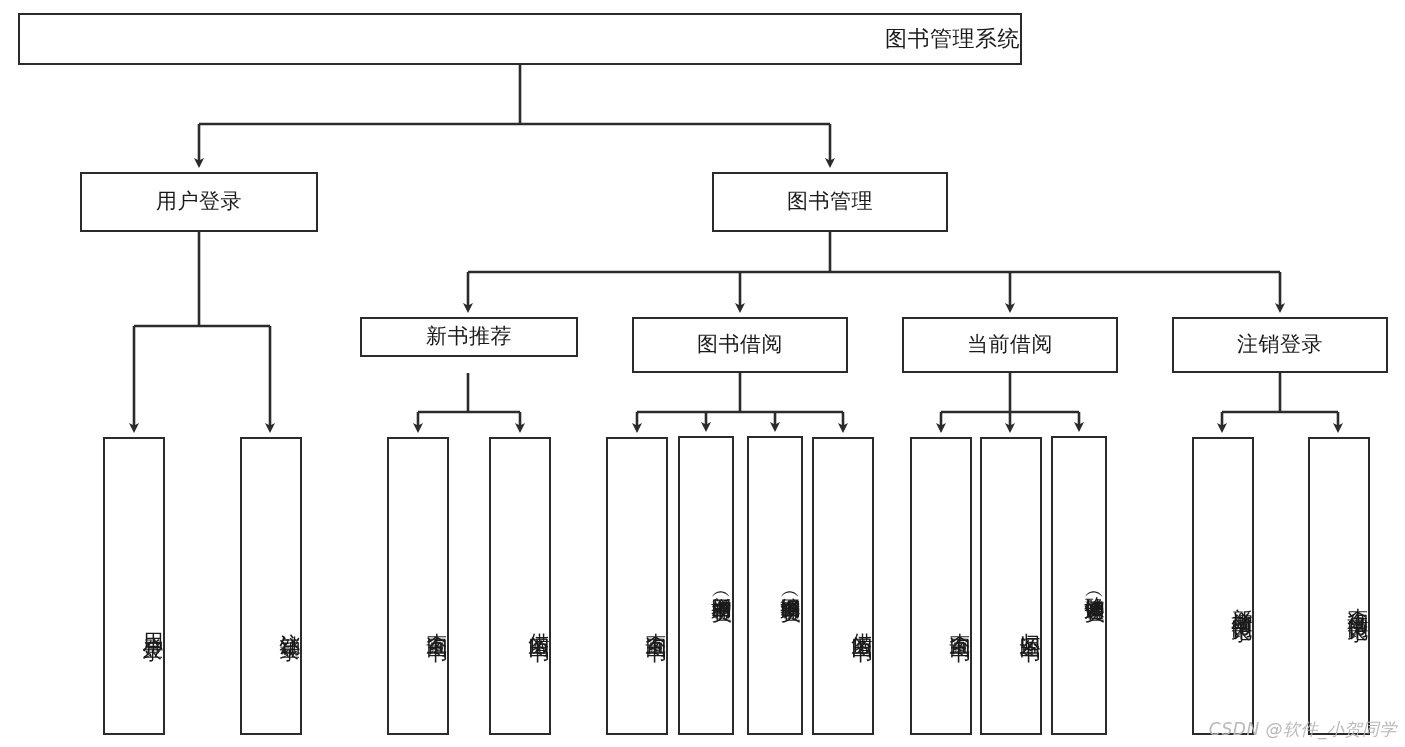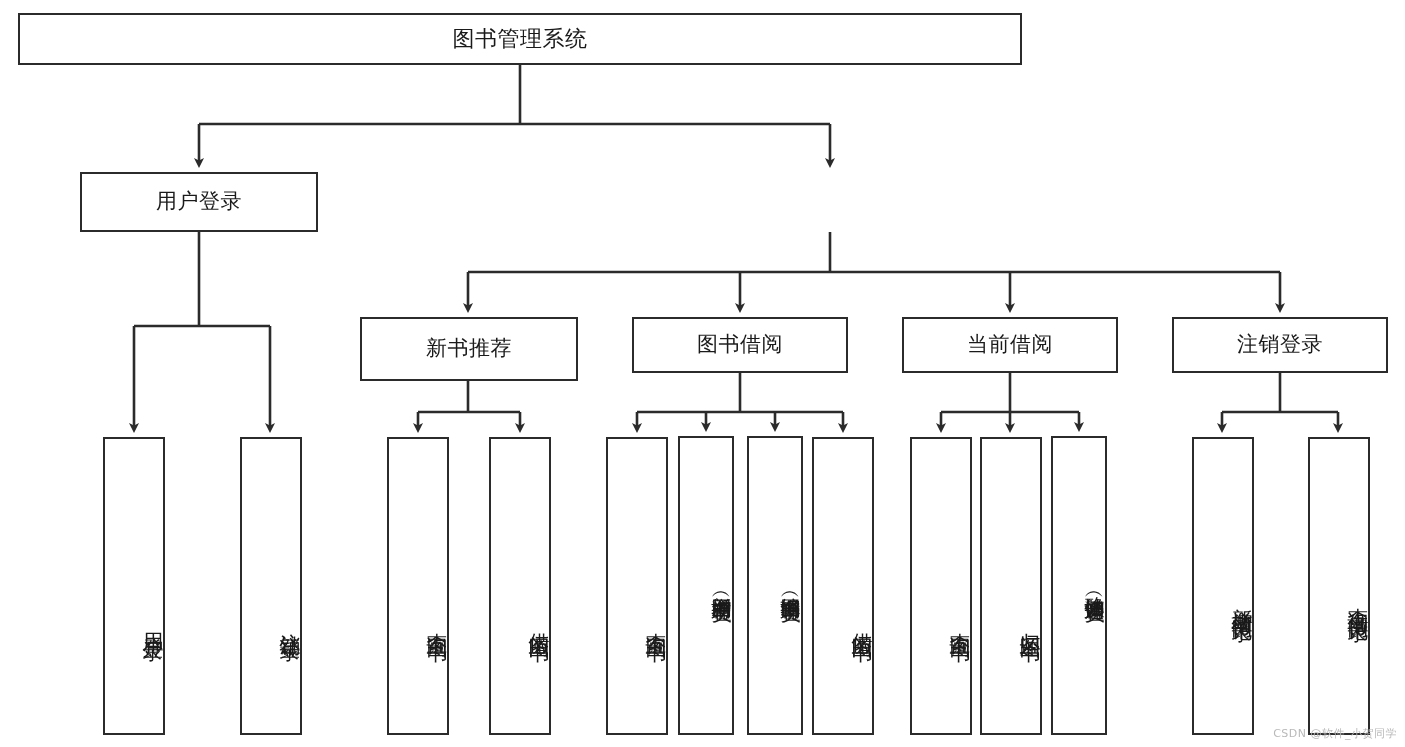--- a/index.html
+++ b/index.html
@@ -54,25 +54,26 @@
     justify-content: center;
   }
   .node.vert.tall {
     letter-spacing: 1px;
     font-size: 20px;
   }
   .watermark {
     position: absolute;
     right: 8px;
     bottom: 6px;
-    font-size: 11px;
+    font-size: 17px;
     color: #b9b9b9;
     letter-spacing: 0.5px;
     white-space: nowrap;
     pointer-events: none;
+    font-style: italic;
   }
 </style>
 </head>
 <body>
 
 <div id="canvas">
 
   <svg id="wires" viewBox="0 0 1405 747" xmlns="http://www.w3.org/2000/svg">
     <defs>
       <marker id="arrow" markerWidth="10" markerHeight="10" refX="6" refY="5" orient="auto" markerUnits="userSpaceOnUse">
@@ -117,29 +118,32 @@
       <path d="M1010,412 L1010,429" marker-end="url(#arrow)"></path>
       <path d="M1079,412 L1079,428" marker-end="url(#arrow)"></path>
 
       <path d="M1280,373 L1280,412"></path>
       <path d="M1222,412 L1338,412"></path>
       <path d="M1222,412 L1222,429" marker-end="url(#arrow)"></path>
       <path d="M1338,412 L1338,429" marker-end="url(#arrow)"></path>
     </g>
   </svg>
 
-  <div class="node horiz title" style="left:18px; top:13px; width:1004px; height:52px;">
+  <div class="node horiz title" style="left:18px; top:13px; width:1004px; height:52px;justify-content:flex-end;">
     <span>图书管理系统</span>
   </div>
 
   <div class="node horiz" style="left:80px; top:172px; width:238px; height:60px;">
     <span>用户登录</span>
   </div>
-
-  <div class="node horiz" style="left:360px; top:317px; width:218px; height:64px;">
+  <div class="node horiz" style="left:712px; top:172px; width:236px; height:60px;">
+    <span>图书管理</span>
+  </div>
+
+  <div class="node horiz" style="left:360px; top:317px; width:218px; height:40px;">
     <span>新书推荐</span>
   </div>
   <div class="node horiz" style="left:902px; top:317px; width:216px; height:56px;">
     <span>当前借阅</span>
   </div>
   <div class="node horiz" style="left:632px; top:317px; width:216px; height:56px;">
     <span>图书借阅</span>
   </div>
   <div class="node horiz" style="left:1172px; top:317px; width:216px; height:56px;">
     <span>注销登录</span>

